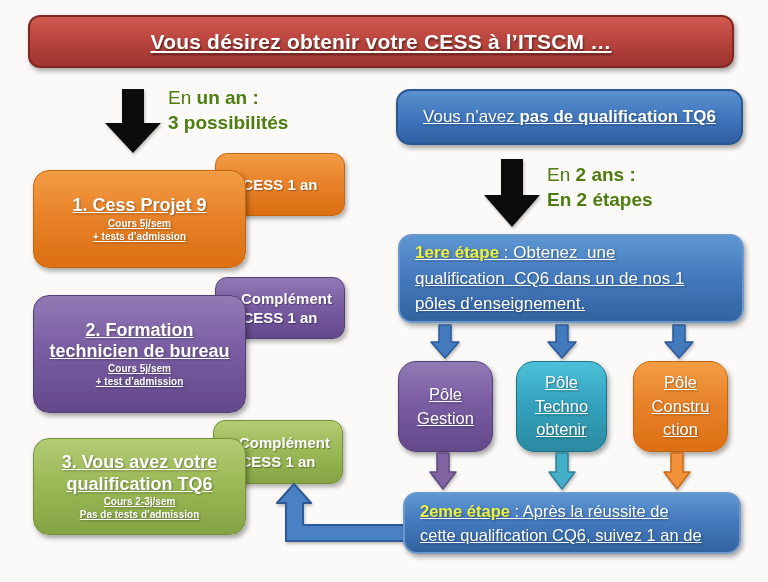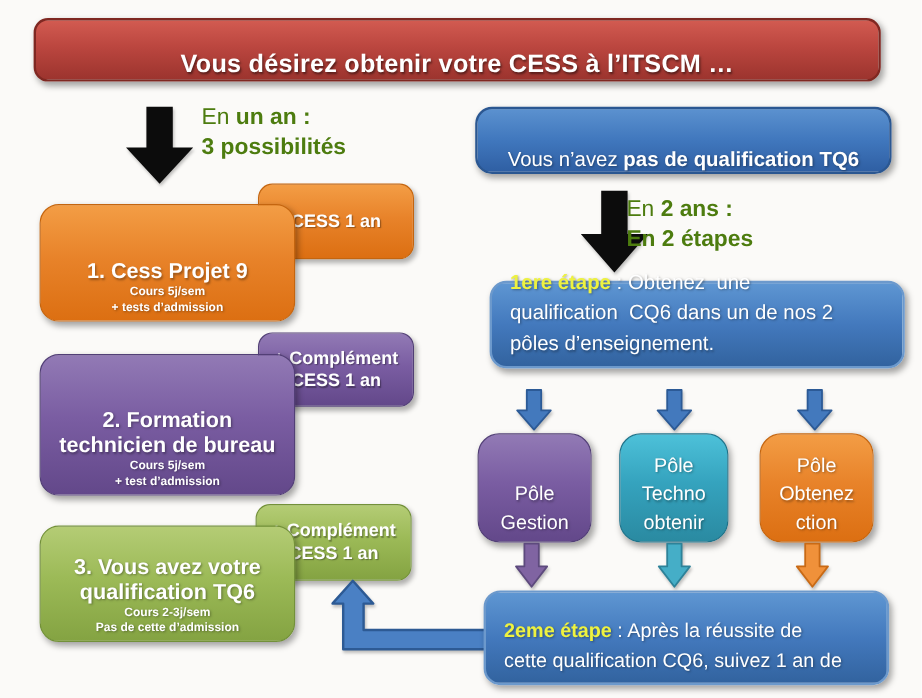--- a/index.html
+++ b/index.html
@@ -6,22 +6,23 @@
   .canvas{
     position:relative;width:768px;height:582px;overflow:hidden;
     background:#fbfaf8;
     font-family:"Liberation Sans", sans-serif;
   }
   
   .bubble{
     position:absolute;box-sizing:border-box;color:#fff;
     border-radius:14px;
     box-shadow:2px 3px 5px rgba(0,0,0,.35);
-    display:flex;flex-direction:column;justify-content:flex-end;
+    display:flex;flex-direction:column;justify-content:center;
     text-shadow:1px 1px 2px rgba(0,0,0,.35);
+    text-decoration:underline;
   }
   .center{align-items:center;text-align:center;}
   
   .banner-red{
     left:28px;top:15px;width:706px;height:53px;border-radius:12px;
     background:linear-gradient(180deg,#d25b51 0%,#bb463f 45%,#9c342e 100%);
     border:2px solid #7f2822;
     font-weight:bold;font-size:21px;letter-spacing:.2px;
     text-shadow:1px 2px 2px rgba(0,0,0,.5);
   }
@@ -111,38 +112,38 @@
   </div>
 
   <div class="tab green-fill" style="left:213px;top:420px;height:64px">
     <div>+ Complément</div>
     <div>CESS 1 an</div>
   </div>
   <div class="bubble center opt-box green-fill" style="top:438px;height:97px">
     <div class="t">3. Vous avez votre</div>
     <div class="t">qualification TQ6</div>
     <div class="d">Cours 2-3j/sem</div>
-    <div class="d">Pas de cette d’admission</div>
+    <div class="d">Pas de tests d’admission</div>
   </div>
 
   <div class="bubble center banner-blue">
     <span><span>Vous n’avez </span><b>pas de qualification TQ6</b></span>
   </div>
 
   <svg class="arrow-svg" style="left:482px;top:158px" width="60" height="70" viewBox="0 0 60 70" preserveAspectRatio="none">
     <polygon points="19,1 41,1 41,37 58,37 30,69 2,37 19,37" fill="#0c0c0c" stroke-linejoin="round"></polygon>
   </svg>
-  <div class="duration" style="left:522px;top:163px">
+  <div class="duration" style="left:547px;top:163px">
     <div><span>En </span><span class="b">2 ans :</span></div>
     <div class="b">En 2 étapes</div>
   </div>
 
-  <div class="bubble step-box blue-fill" style="left:408px;top:234px;width:346px;height:73px">
+  <div class="bubble step-box blue-fill" style="left:398px;top:234px;width:346px;height:89px">
     <div class="line"><span class="step-label">1ere étape</span><span> : Obtenez  une</span></div>
-    <div class="line">qualification  CQ6 dans un de nos 2</div>
+    <div class="line">qualification  CQ6 dans un de nos 1</div>
     <div class="line">pôles d’enseignement.</div>
   </div>
 
   <svg class="arrow-svg" style="left:429px;top:324px" width="32" height="36" viewBox="0 0 32 36">
     <polygon points="10,1 22,1 22,18 30,18 16,34 2,18 10,18" fill="#4379bd" stroke="#2c5a96" stroke-width="1.5" stroke-linejoin="round"></polygon>
   </svg>
   <svg class="arrow-svg" style="left:546px;top:324px" width="32" height="36" viewBox="0 0 32 36">
     <polygon points="10,1 22,1 22,18 30,18 16,34 2,18 10,18" fill="#4379bd" stroke="#2c5a96" stroke-width="1.5" stroke-linejoin="round"></polygon>
   </svg>
   <svg class="arrow-svg" style="left:663px;top:324px" width="32" height="36" viewBox="0 0 32 36">
@@ -154,36 +155,36 @@
     <div>Gestion</div>
     <div></div>
   </div>
   <div class="bubble center pole teal-fill" style="left:516px;width:91px">
     <div>Pôle</div>
     <div>Techno</div>
     <div>obtenir</div>
   </div>
   <div class="bubble center pole orange-fill" style="left:633px;width:95px">
     <div>Pôle</div>
-    <div>Obtenez</div>
+    <div>Constru</div>
     <div>ction</div>
   </div>
 
   <svg class="arrow-svg" style="left:428px;top:452px" width="30" height="39" viewBox="0 0 30 39">
     <polygon points="9,1 21,1 21,20 28,20 15,37 2,20 9,20" fill="#8064a2" stroke="#5d4a7d" stroke-width="1.5" stroke-linejoin="round"></polygon>
   </svg>
   <svg class="arrow-svg" style="left:547px;top:452px" width="30" height="39" viewBox="0 0 30 39">
     <polygon points="9,1 21,1 21,20 28,20 15,37 2,20 9,20" fill="#45aec7" stroke="#2d8299" stroke-width="1.5" stroke-linejoin="round"></polygon>
   </svg>
   <svg class="arrow-svg" style="left:662px;top:452px" width="30" height="39" viewBox="0 0 30 39">
     <polygon points="9,1 21,1 21,20 28,20 15,37 2,20 9,20" fill="#f0913a" stroke="#c96a15" stroke-width="1.5" stroke-linejoin="round"></polygon>
   </svg>
 
   <svg class="arrow-svg" style="left:276px;top:482px" width="130" height="62" viewBox="0 0 130 62">
     <polygon points="18,2 35,21 27,21 27,43 130,43 130,59 10,59 10,21 1,21" fill="#4a80c4" stroke="#2d5a94" stroke-width="2" stroke-linejoin="round"></polygon>
   </svg>
 
-  <div class="bubble step-box blue-fill" id="step2" style="left:403px;top:492px;width:338px;height:79px">
+  <div class="bubble step-box blue-fill" id="step2" style="left:403px;top:492px;width:338px;height:62px">
     <div class="line"><span class="step-label">2eme étape</span><span> : Après la réussite de</span></div>
     <div class="line">cette qualification CQ6, suivez 1 an de</div>
   </div>
 
 </div>
 
 </body></html>

